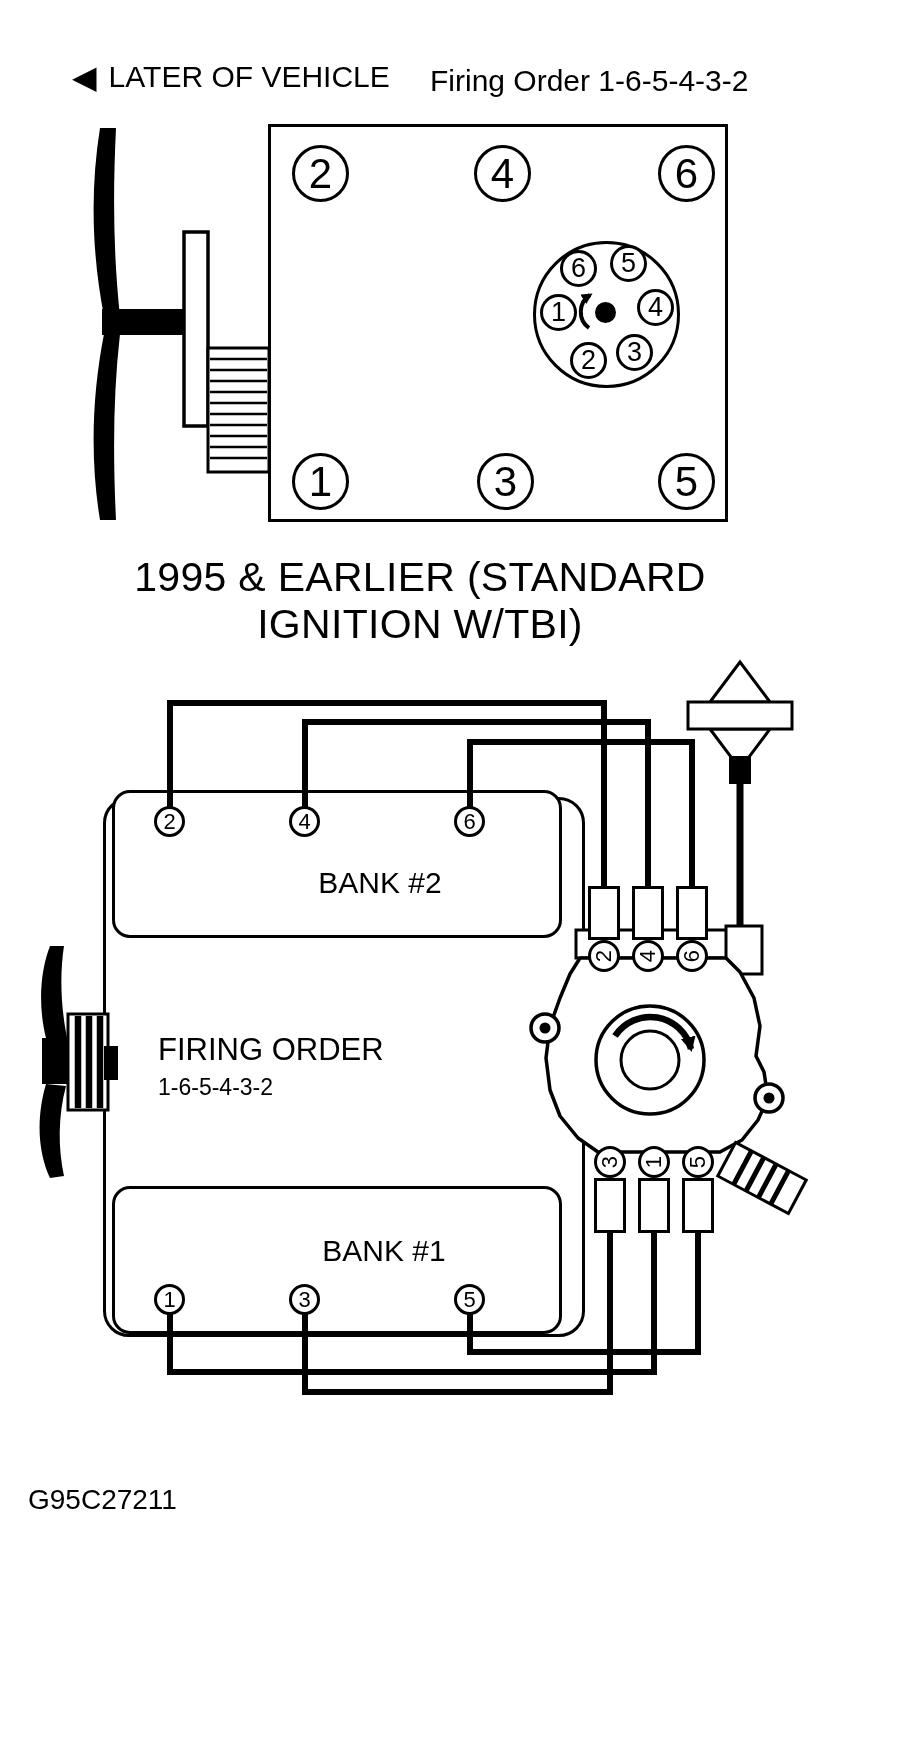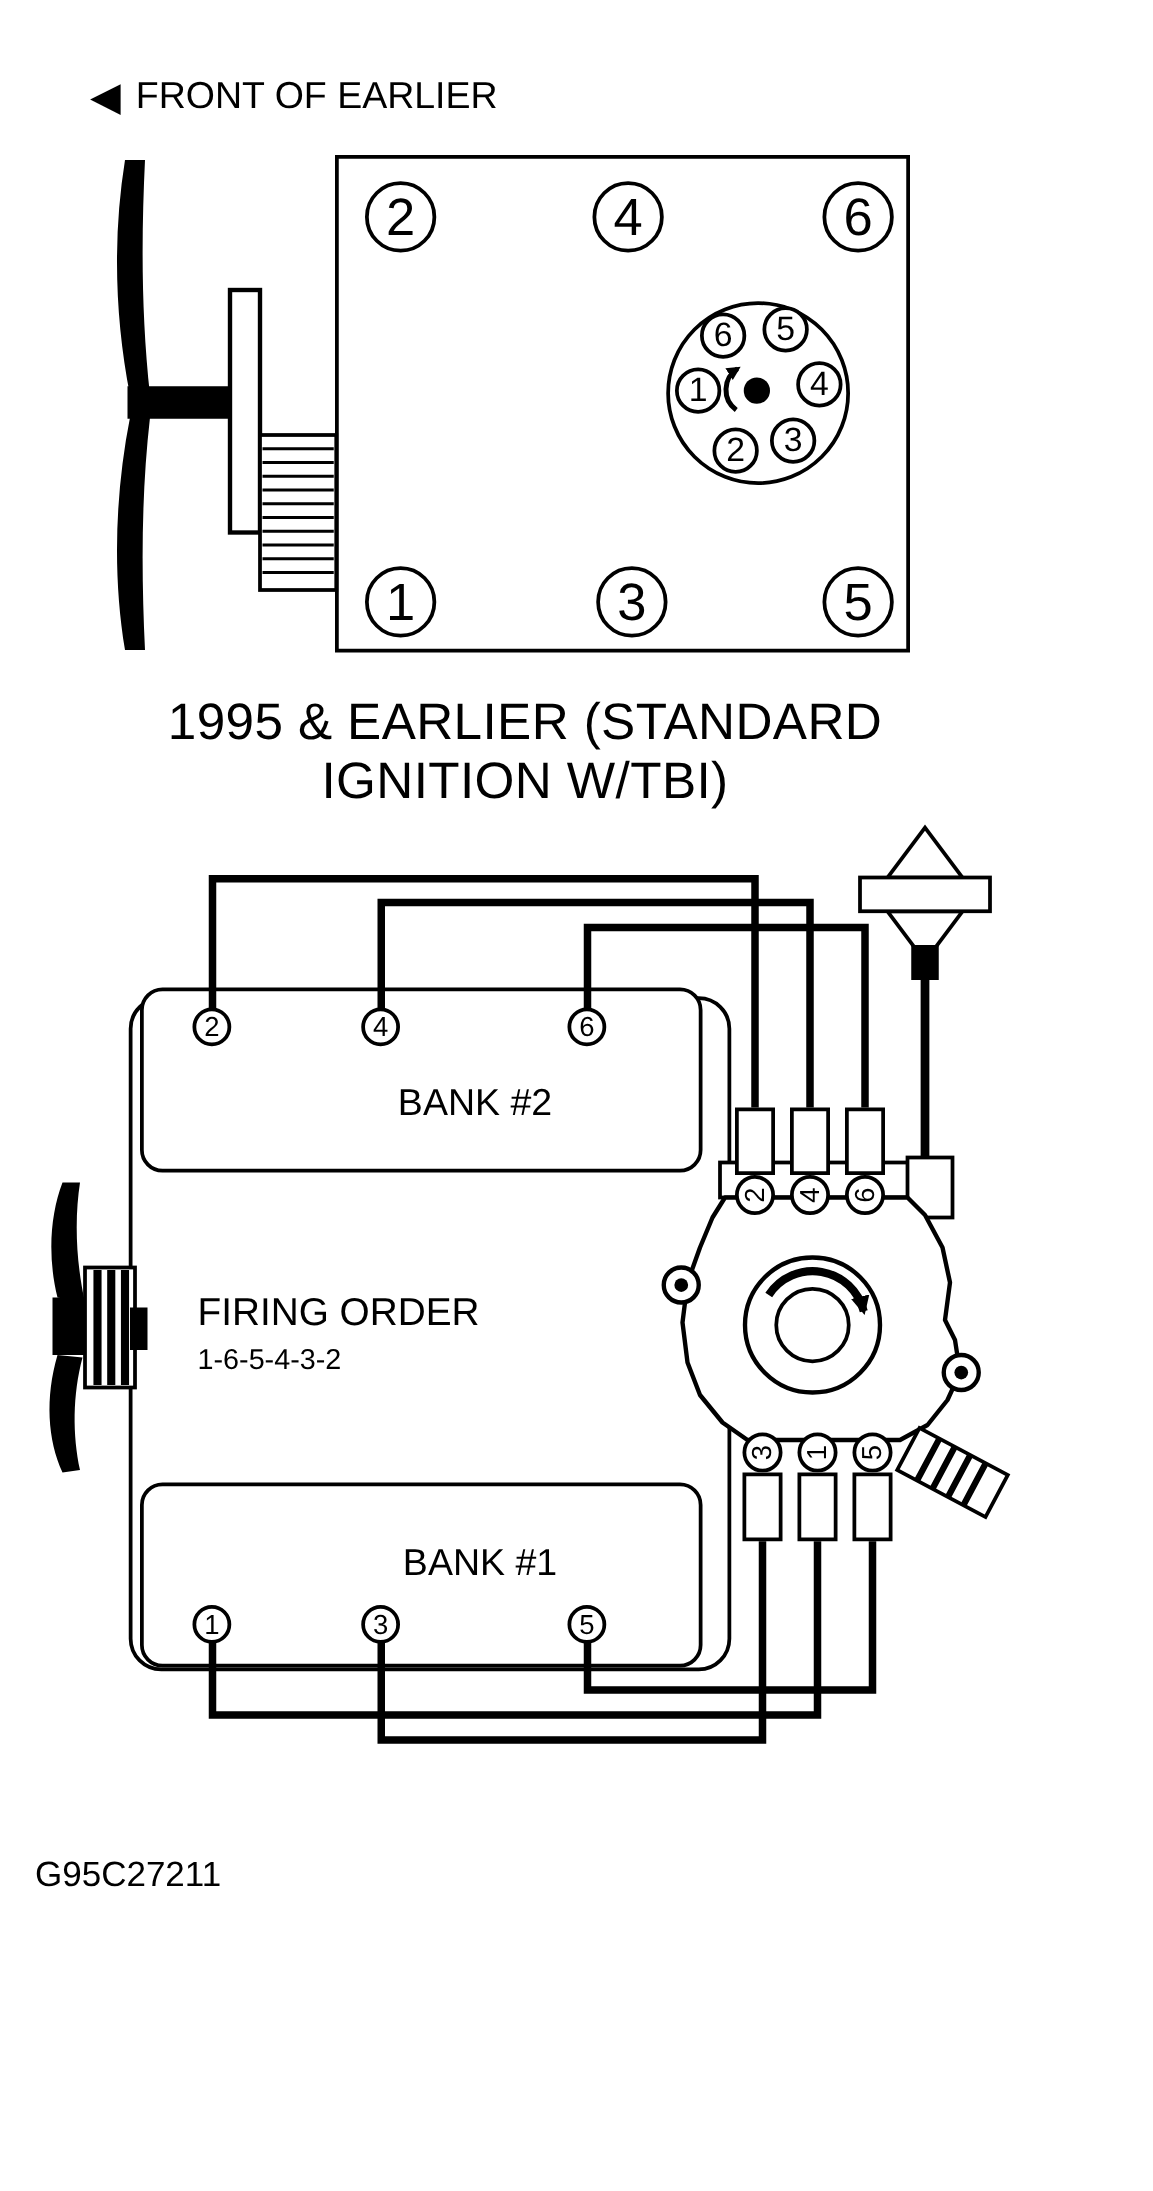--- a/index.html
+++ b/index.html
@@ -28,22 +28,23 @@
   .cap {position:absolute;z-index:4;font-size:41px;text-align:center;letter-spacing:0.3px}
   .bank-label {position:absolute;z-index:4;font-size:30px;text-align:center}
 </style>
 </head>
 <body>
 
 <div class="canvas">
 
   <div class="header" style="left:72px;top:60px">
     <span class="arrow-glyph">◀</span>
-    <span>FRONT OF EARLIER</span>
+    <span>LATER OF VEHICLE</span>
   </div>
+  <div class="txt" style="left:430px;top:64px;font-size:30px">Firing Order 1-6-5-4-3-2</div>
 
   <div class="engine-box" style="left:268px;top:124px;width:460px;height:398px"></div>
 
   <div class="circle cyl-lg" style="left:292px;top:145px">2</div>
   <div class="circle cyl-lg" style="left:474px;top:145px">4</div>
   <div class="circle cyl-lg" style="left:658px;top:145px">6</div>
   <div class="circle cyl-lg" style="left:292px;top:453px">1</div>
   <div class="circle cyl-lg" style="left:477px;top:453px">3</div>
   <div class="circle cyl-lg" style="left:658px;top:453px">5</div>
 

